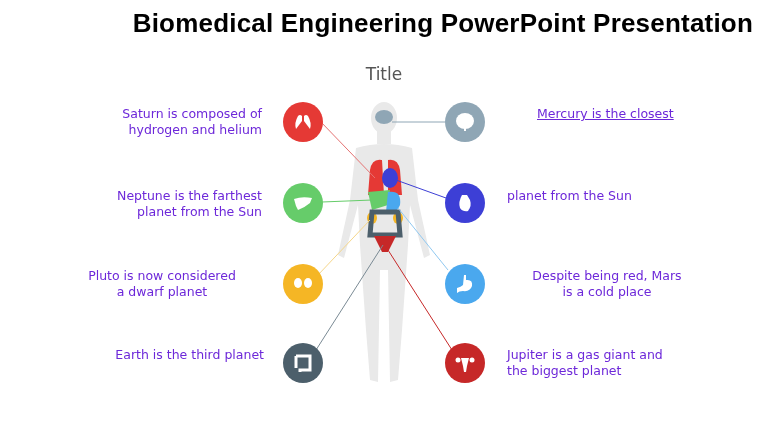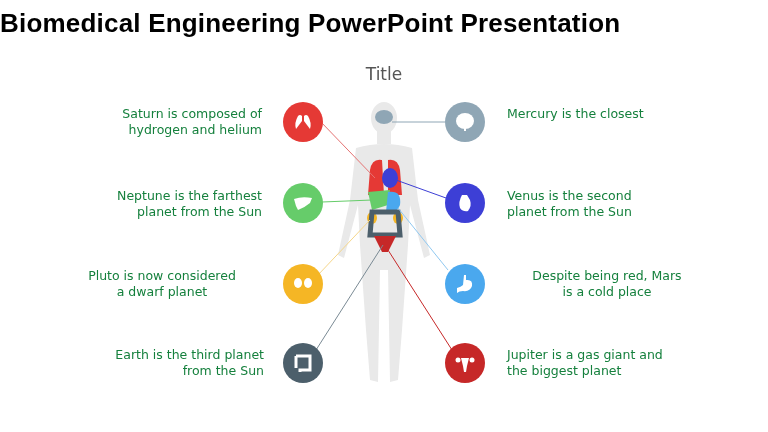--- a/index.html
+++ b/index.html
@@ -1,19 +1,19 @@
 <!DOCTYPE html>
 <html><head>
 <meta charset="utf-8">
 <style>
   html, body { margin:0; padding:0; }
   body { width:768px; height:432px; background:#ffffff; position:relative; overflow:hidden; font-family:"Liberation Sans", sans-serif; }
-  .main-title { position:absolute; left:0; top:8px; width:753px; text-align:left; font-size:26px; font-weight:bold; color:#000; letter-spacing:0.2px; }
+  .main-title { position:absolute; left:0; top:8px; width:753px; text-align:right; font-size:26px; font-weight:bold; color:#000; letter-spacing:0.2px; }
   .subtitle { position:absolute; left:0; top:64px; width:768px; text-align:center; font-size:17px; color:#555; font-family:"DejaVu Sans", sans-serif; }
-  .label { position:absolute; font-size:12.5px; line-height:16px; color:#15803d; font-family:"DejaVu Sans", sans-serif; }
+  .label { position:absolute; font-size:12.5px; line-height:16px; color:#6d28d9; font-family:"DejaVu Sans", sans-serif; }
   .label.left { text-align:right; width:200px; }
   .label.right { text-align:left; width:200px; }
   .circle { position:absolute; width:40px; height:40px; border-radius:50%; display:flex; align-items:center; justify-content:center; }
   svg.lines { position:absolute; left:0; top:0; }
 </style>
 </head>
 <body>
 
 <div class="main-title">Biomedical Engineering PowerPoint Presentation</div>
 <div class="subtitle">Title</div>
@@ -72,46 +72,44 @@
 </div>
 <div class="circle" style="left:283px; top:264px; background:#f5b625;">
   <svg width="22" height="22" viewBox="0 0 22 22">
       <ellipse cx="6" cy="10" rx="4" ry="5" fill="#fff"></ellipse>
       <ellipse cx="16" cy="10" rx="4" ry="5" fill="#fff"></ellipse>
     </svg>
 </div>
 
 <div class="label left" style="left:64px; top:347px;">
   <div>Earth is the third planet</div>
-  <div>from the Sun</div>
 </div>
 <div class="circle" style="left:283px; top:343px; background:#4c5f6b;">
   <svg width="22" height="22" viewBox="0 0 22 22">
       <path d="M4 4 L18 4 L18 18 L8 18 L8 20" fill="none" stroke="#fff" stroke-width="3"></path>
       <path d="M4 4 L4 16" stroke="#fff" stroke-width="3"></path>
     </svg>
 </div>
 
 <div class="circle" style="left:445px; top:102px; background:#8fa6b5;">
   <svg width="22" height="22" viewBox="0 0 22 22">
       <ellipse cx="11" cy="10" rx="9" ry="8" fill="#fff"></ellipse>
       <rect x="10" y="16" width="2" height="4" fill="#fff"></rect>
     </svg>
 </div>
-<div class="label right" style="left:507px; top:106px;">
+<div class="label right" style="left:537px; top:106px;text-decoration:underline;">
   <div>Mercury is the closest</div>
 </div>
 
 <div class="circle" style="left:445px; top:183px; background:#3d3fd6;">
   <svg width="22" height="22" viewBox="0 0 22 22">
       <path d="M8 3 L13 3 L16 8 Q18 14 14 19 Q9 20 6 16 Q4 10 8 3 Z" fill="#fff"></path>
     </svg>
 </div>
 <div class="label right" style="left:507px; top:188px;">
-  <div>Venus is the second</div>
   <div>planet from the Sun</div>
 </div>
 
 <div class="circle" style="left:445px; top:264px; background:#4aa8ee;">
   <svg width="22" height="22" viewBox="0 0 22 22">
       <path d="M10 2 L12 2 L12 7 Q19 6 18 13 Q16 19 9 18 Q5 18 3 20 L3 15 Q7 14 9 12 Z" fill="#fff"></path>
     </svg>
 </div>
 <div class="label right" style="left:507px; top:268px;text-align:center;">
   <div>Despite being red, Mars</div>

